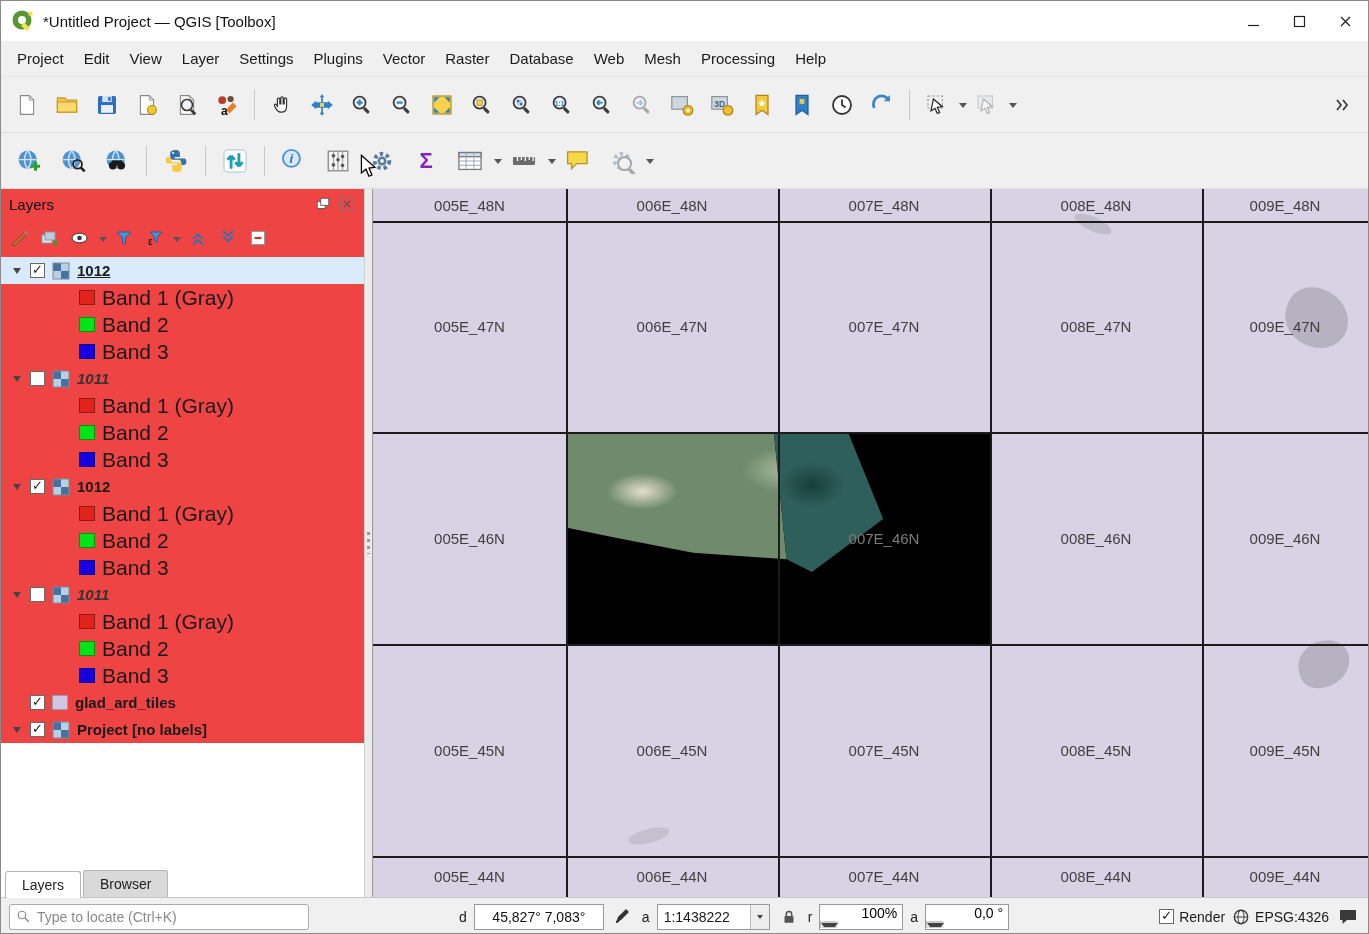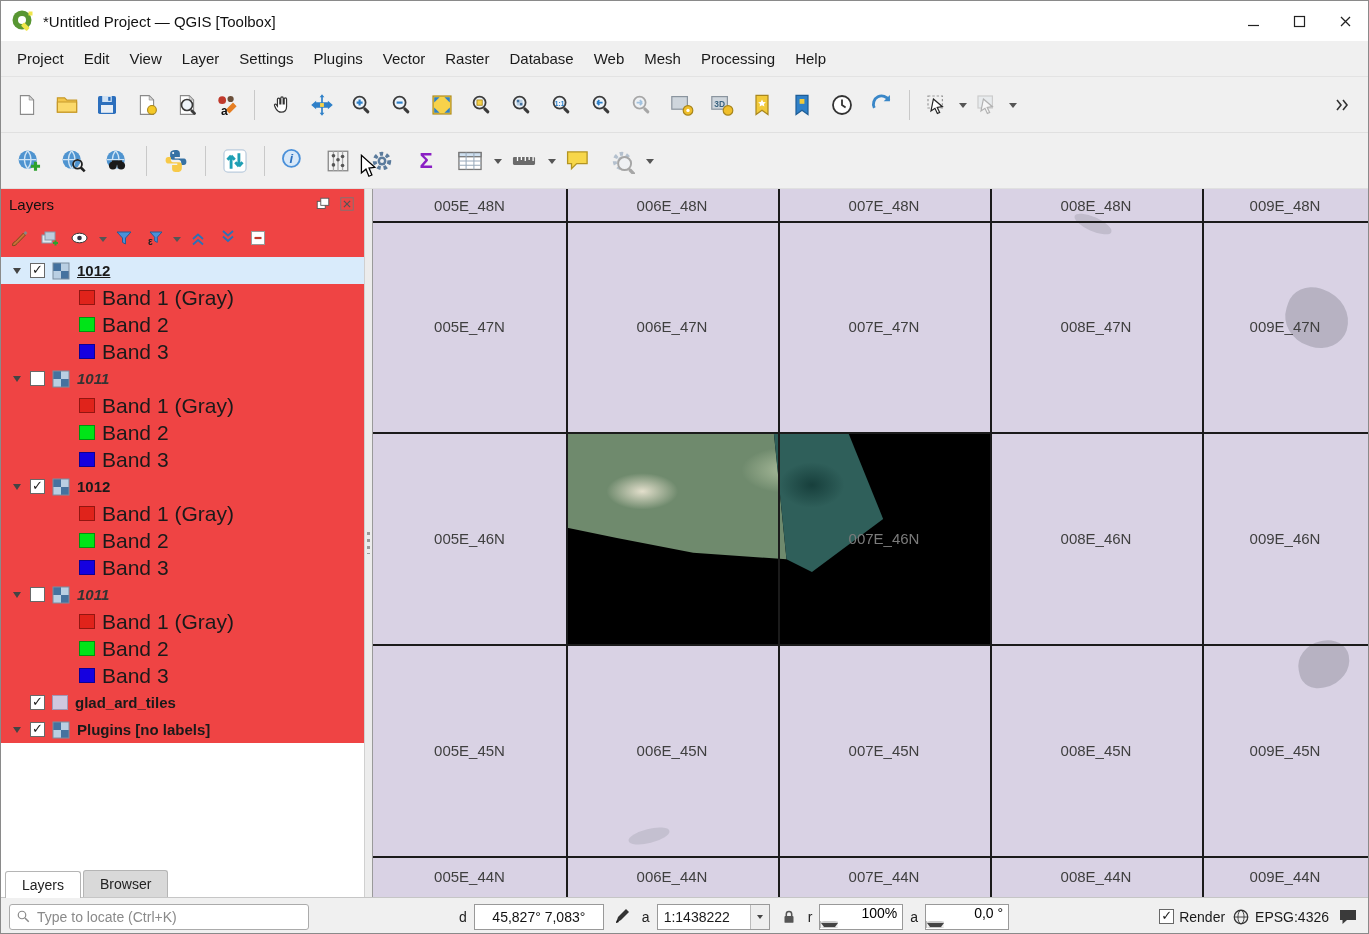--- a/index.html
+++ b/index.html
@@ -623,21 +623,21 @@
         </div>
 
         <div class="trow">
           <span class="arr">
               <span class="tri"></span>
             </span>
           <span class="wcb on"></span>
           <svg class="licon" viewBox="0 0 18 18">
               <use href="#i-checker"></use>
             </svg>
-          <span class="lname">Plugins [no labels]</span>
+          <span class="lname">Project [no labels]</span>
         </div>
       </div>
 
       <div class="pfill"></div>
       <div class="ptabs">
         <div class="ptab active">Layers</div>
         <div class="ptab">Browser</div>
       </div>
     </div>
 

